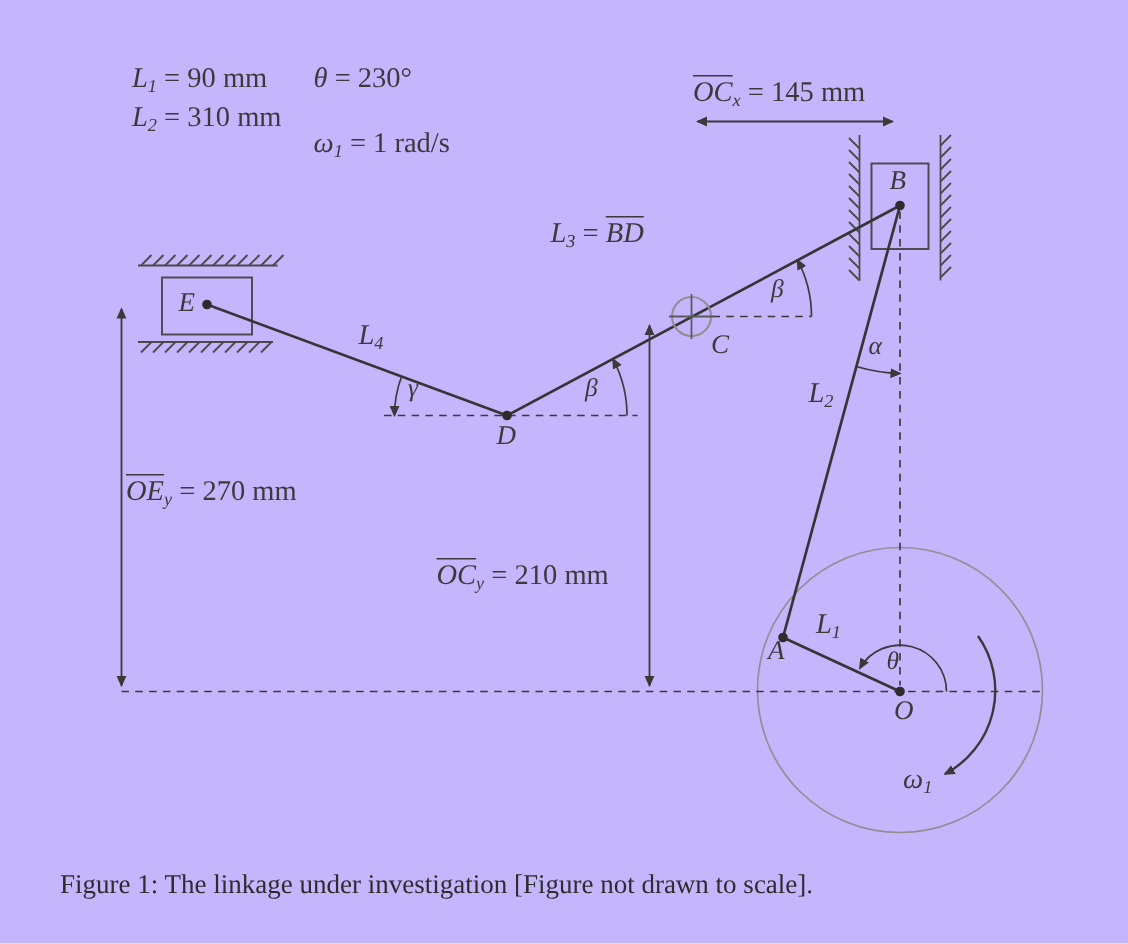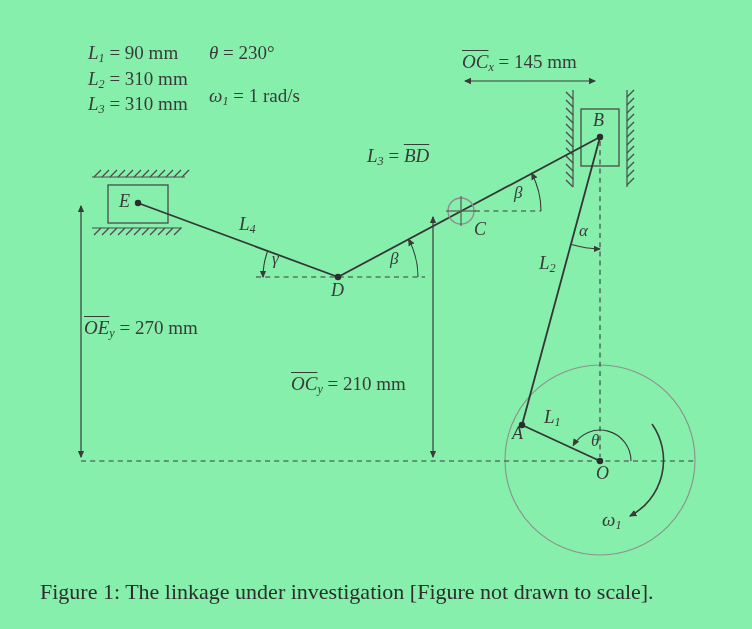--- a/index.html
+++ b/index.html
@@ -1,29 +1,29 @@
 <!DOCTYPE html>
 <html><head>
 <meta charset="utf-8">
 <style>
   html,body { margin:0; padding:0; background:#ffffff; }
   .page {
-    position:relative; width:752px; height:629px; background:#86efac;
+    position:relative; width:752px; height:629px; background:#c4b5fd;
     font-family:"Liberation Serif","DejaVu Serif",serif; color:#3a3a3a;
     overflow:hidden;
   }
   .page svg { position:absolute; left:0; top:0; }
   .lbl { position:absolute; white-space:nowrap; font-size:19px; line-height:1.05; color:#3a3a3a; }
   .lbl .sym { font-style:italic; }
   .lbl .up  { font-style:normal; }
   .lbl sub  { font-size:0.64em; font-style:italic; vertical-align:-0.28em; line-height:0; }
   .lbl .ov  { font-style:italic; text-decoration:overline; }
   .pt  { font-size:18px; font-style:italic; }
   .ang { font-size:17px; font-style:italic; }
-  .caption { position:absolute; left:40px; top:579px; font-size:22px; color:#2d2d2d; white-space:nowrap; }
+  .caption { position:absolute; left:40px; top:579px; font-size:18px; color:#2d2d2d; white-space:nowrap; }
 </style>
 </head>
 <body>
 
 <div class="page">
 
   <svg width="752" height="629" viewBox="0 0 752 629">
     <defs>
       <marker id="arr" viewBox="0 0 10 10" refX="8.5" refY="5" markerWidth="7.5" markerHeight="7.5" orient="auto-start-reverse" markerUnits="userSpaceOnUse">
         <path d="M0,0.6 L10,5 L0,9.4 z" fill="#3a3a3a"></path>
@@ -131,21 +131,20 @@
       <path d="M 541 211 A 80 80 0 0 0 531.6 173.3" marker-end="url(#arr)"></path>
       <path d="M 267.7 251 A 75 75 0 0 0 263 277" marker-end="url(#arr)"></path>
       <path d="M 571.5 244.5 A 112 112 0 0 0 600 249" marker-end="url(#arr)"></path>
       <path d="M 631 461 A 31 31 0 0 0 573.2 445.5" marker-end="url(#arr)"></path>
       <path d="M 652 424 A 63 63 0 0 1 630 516" stroke-width="1.6" marker-end="url(#arr)"></path>
     </g>
   </svg>
 
   <div class="lbl" style="left:88px;top:43px"><span class="sym">L</span><sub>1</sub><span class="up"> = 90 mm</span></div>
   <div class="lbl" style="left:88px;top:69px"><span class="sym">L</span><sub>2</sub><span class="up"> = 310 mm</span></div>
-  <div class="lbl" style="left:88px;top:94px"><span class="sym">L</span><sub>3</sub><span class="up"> = 310 mm</span></div>
 
   <div class="lbl" style="left:209px;top:43px"><span class="sym">θ</span><sub></sub><span class="up"> = 230°</span></div>
   <div class="lbl" style="left:209px;top:86px"><span class="sym">ω</span><sub>1</sub><span class="up"> = 1 rad/s</span></div>
 
   <div class="lbl" style="left:462px;top:52px"><span class="ov">OC</span><sub>x</sub><span class="up"> = 145 mm</span></div>
   <div class="lbl" style="left:84px;top:318px"><span class="ov">OE</span><sub>y</sub><span class="up"> = 270 mm</span></div>
   <div class="lbl" style="left:291px;top:374px"><span class="ov">OC</span><sub>y</sub><span class="up"> = 210 mm</span></div>
 
   <div class="lbl" style="left:367px;top:146px"><span class="sym">L</span><sub>3</sub><span class="up"> = </span><span class="ov">BD</span></div>
 

